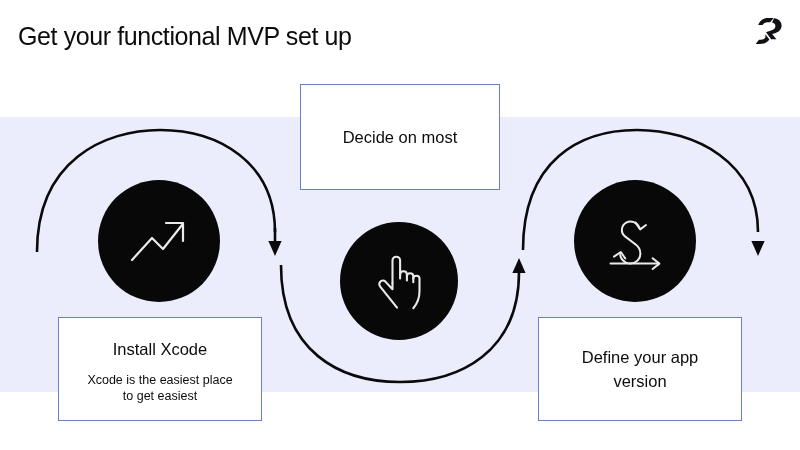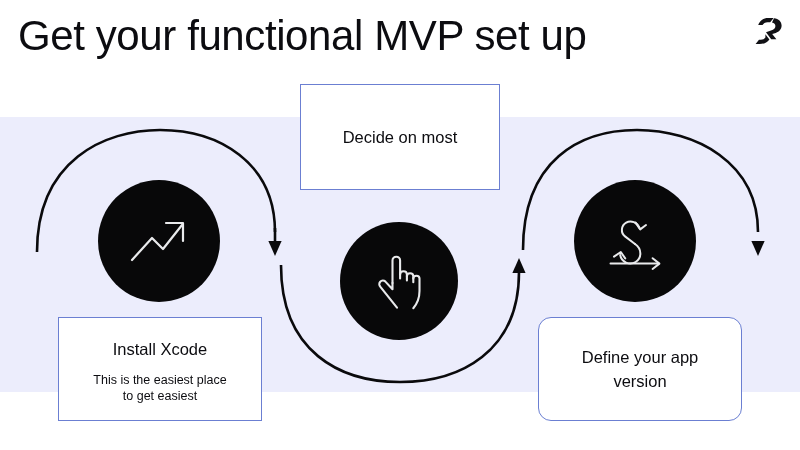--- a/index.html
+++ b/index.html
@@ -31,21 +31,21 @@
     width: 800px;
     height: 275px;
     background: #ecedfc;
   }
 
   
   .title {
     position: absolute;
     left: 18px;
     top: 16px;
-    font-size: 42px;
+    font-size: 25px;
     line-height: 40px;
     letter-spacing: -0.4px;
     color: #0c0c10;
     font-weight: 400;
     white-space: nowrap;
   }
 
   .logo {
     position: absolute;
     right: 14px;
@@ -87,21 +87,21 @@
     box-sizing: border-box;
     display: flex;
     flex-direction: column;
     align-items: center;
     justify-content: center;
     text-align: center;
     padding: 18px 10px;
   }
   .box-top   { left: 300px; top: 84px;  width: 200px; height: 106px; }
   .box-left  { left: 58px;  top: 317px; width: 204px; height: 104px; }
-  .box-right { left: 538px; top: 317px; width: 204px; height: 104px; border-radius: 13px; }
+  .box-right { left: 538px; top: 317px; width: 204px; height: 104px; }
 
   .box-title {
     font-size: 16.5px;
     line-height: 22px;
     color: #0c0c10;
     font-weight: 400;
   }
   .box-sub {
     font-size: 12.5px;
     line-height: 16px;
@@ -213,21 +213,21 @@
 
   <div class="box box-top">
     <div class="box-title">
       <span>Decide on most</span><br>
     </div>
   </div>
 
   <div class="box box-left">
     <div class="box-title">Install Xcode</div>
     <div class="box-sub">
-      <span>This is the easiest place</span><br>
+      <span>Xcode is the easiest place</span><br>
       <span>to get easiest</span>
     </div>
   </div>
 
   <div class="box box-right">
     <div class="box-title">
       <span>Define your app</span><br>
       <span>version</span>
     </div>
   </div>

